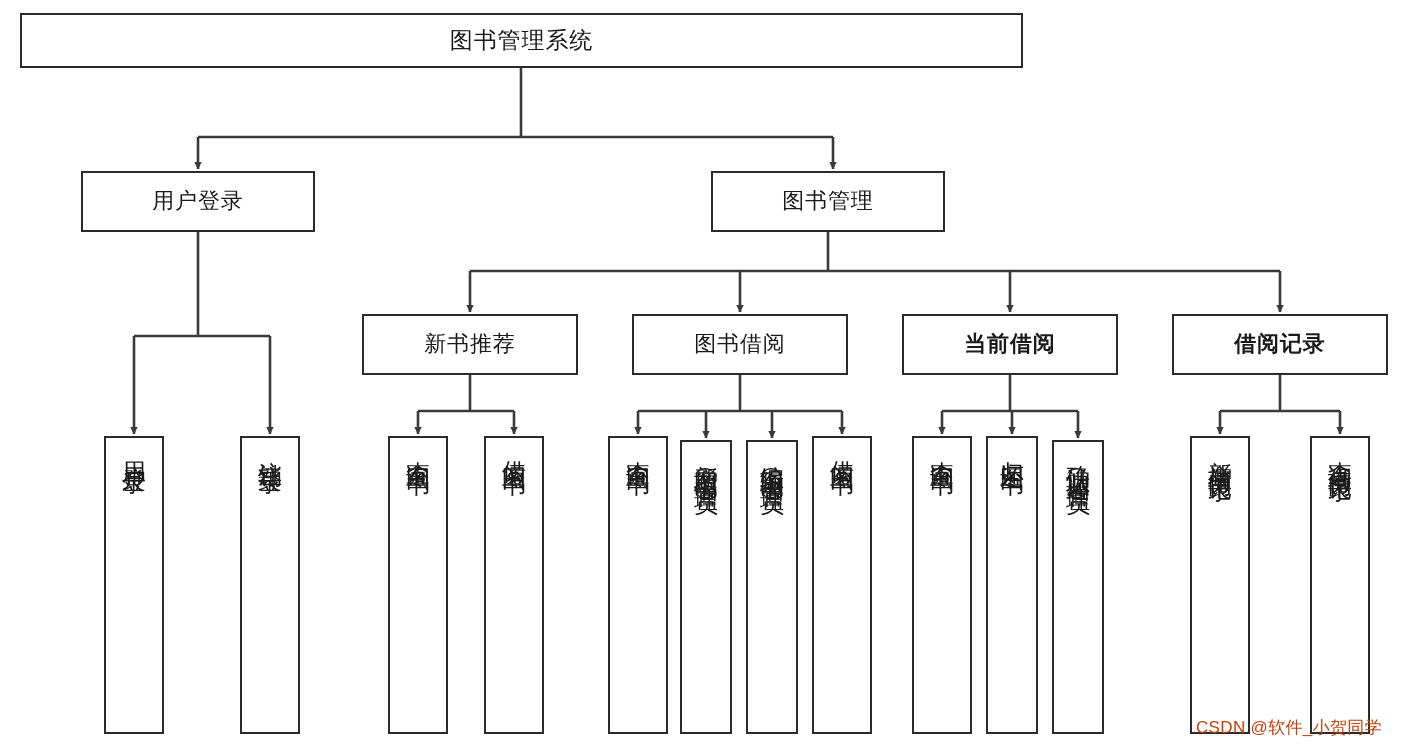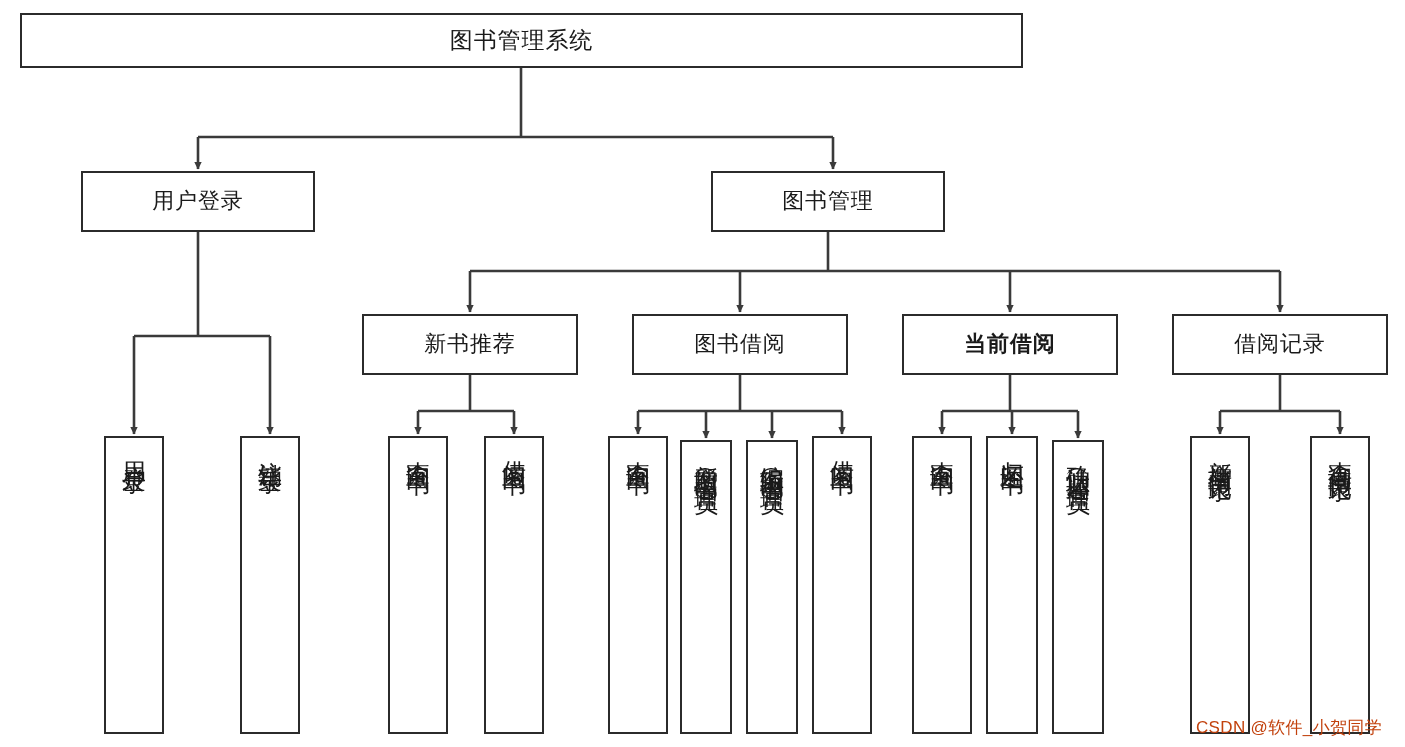--- a/index.html
+++ b/index.html
@@ -144,21 +144,21 @@
 
   <div class="node horiz" style="left:362px; top:314px; width:216px; height:61px;">
     <span class="node-label">新书推荐</span>
   </div>
   <div class="node horiz" style="left:632px; top:314px; width:216px; height:61px;">
     <span class="node-label">图书借阅</span>
   </div>
   <div class="node horiz" style="left:902px; top:314px; width:216px; height:61px;font-weight:bold;">
     <span class="node-label">当前借阅</span>
   </div>
-  <div class="node horiz" style="left:1172px; top:314px; width:216px; height:61px;">
+  <div class="node horiz" style="left:1172px; top:314px; width:216px; height:61px;font-weight:bold;">
     <span class="node-label">借阅记录</span>
   </div>
 
   <div class="node vert" style="left:104px; top:436px; width:60px; height:298px;">
     <span class="node-label">用户登录</span>
   </div>
   <div class="node vert" style="left:240px; top:436px; width:60px; height:298px;">
     <span class="node-label">注销登录</span>
   </div>
 

